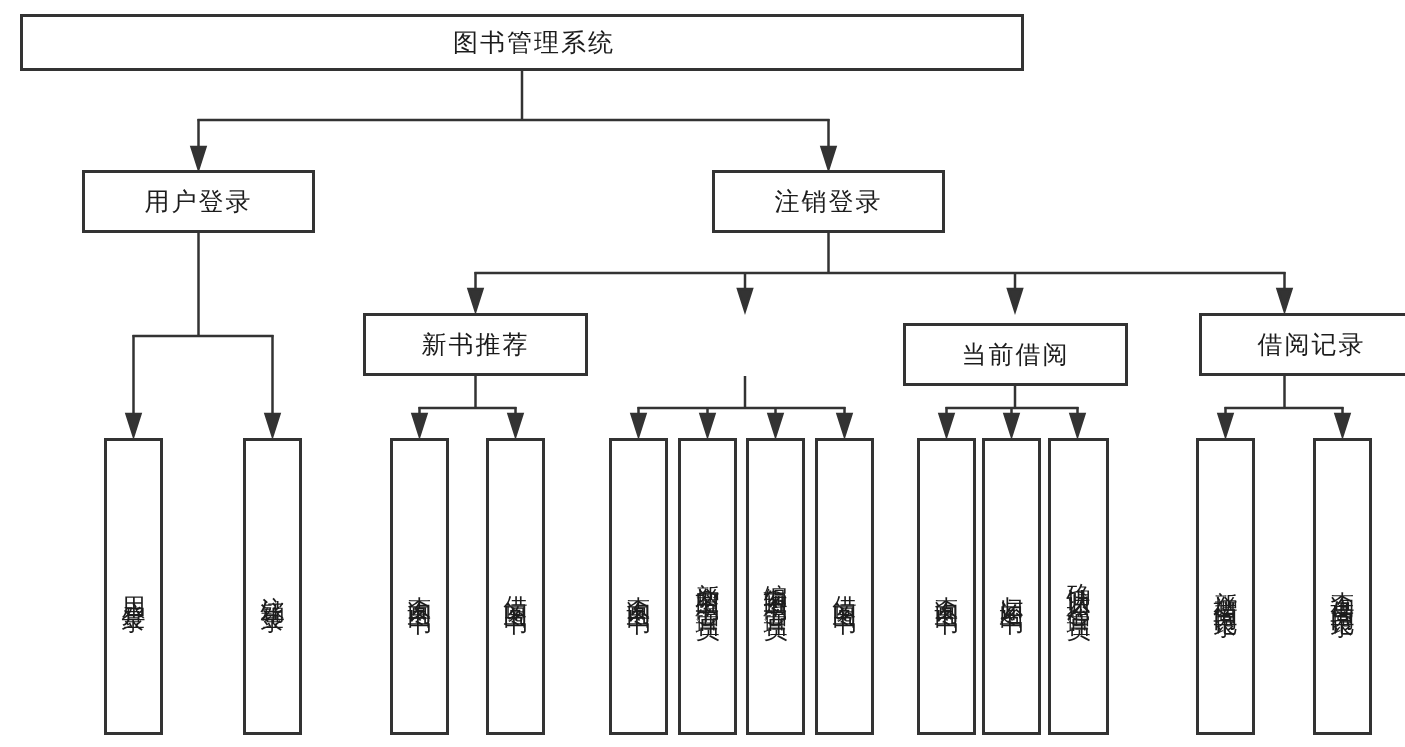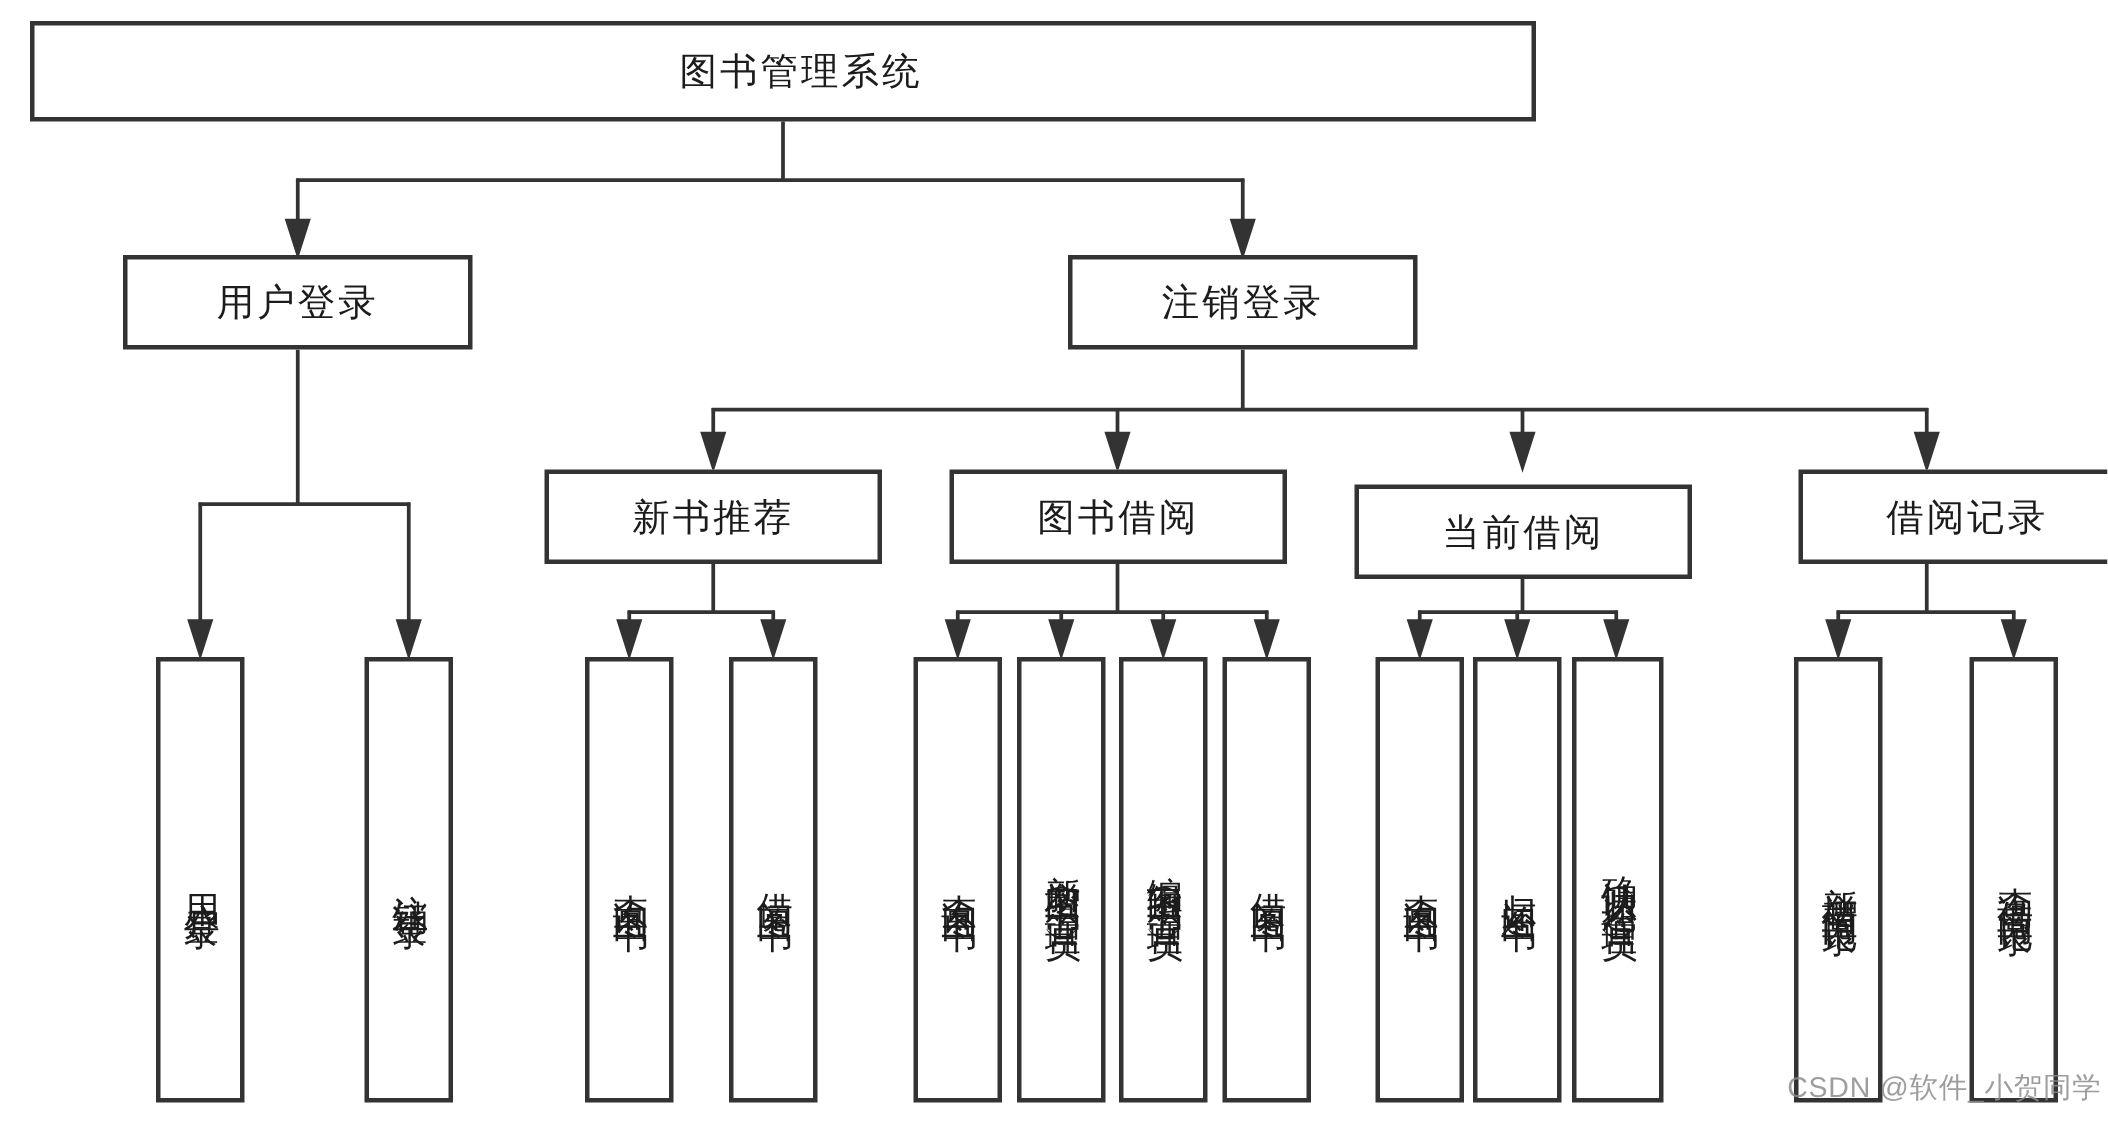--- a/index.html
+++ b/index.html
@@ -101,27 +101,26 @@
         <line x1="1284.5" y1="376" x2="1284.5" y2="408"></line>
         <line x1="1224.5" y1="408" x2="1343.5" y2="408"></line>
         <line x1="1225.5" y1="407" x2="1225.5" y2="415"></line>
         <polygon points="1218.5,414 1232.5,414 1225.5,436"></polygon>
         <line x1="1342.5" y1="407" x2="1342.5" y2="415"></line>
         <polygon points="1335.5,414 1349.5,414 1342.5,436"></polygon>
       </g>
     </g>
   </svg>
 
-  <div class="node" style="left:20px; top:14px; width:1004px; height:67px;padding-left:24px;">图书管理系统</div>
+  <div class="node" style="left:20px; top:14px; width:1004px; height:57px;padding-left:24px;">图书管理系统</div>
 
   <div class="node" style="left:82px; top:170px; width:233px; height:63px;">用户登录</div>
   <div class="node" style="left:712px; top:170px; width:233px; height:63px;">注销登录</div>
 
   <div class="node" style="left:363px; top:313px; width:225px; height:63px;">新书推荐</div>
-  <div class="node" style="left:633px; top:313px; width:225px; height:63px;">图书借阅</div>
   <div class="node" style="left:903px; top:323px; width:225px; height:63px;">当前借阅</div>
   <div class="node" style="left:1172px; top:313px; width:225px; height:63px;margin-left:27px;">借阅记录</div>
 
   <div class="node leaf" style="left:104px; top:438px; width:59px; height:297px;">用户登录</div>
   <div class="node leaf" style="left:243px; top:438px; width:59px; height:297px;">注销登录</div>
 
   <div class="node leaf" style="left:390px; top:438px; width:59px; height:297px;">查询图书</div>
   <div class="node leaf" style="left:486px; top:438px; width:59px; height:297px;">借阅图书</div>
 
   <div class="node leaf" style="left:609px; top:438px; width:59px; height:297px;">查询图书</div>
@@ -129,15 +128,14 @@
   <div class="node leaf" style="left:746px; top:438px; width:59px; height:297px;">编辑图书（管理员）</div>
   <div class="node leaf" style="left:815px; top:438px; width:59px; height:297px;">借阅图书</div>
 
   <div class="node leaf" style="left:917px; top:438px; width:59px; height:297px;">查询图书</div>
   <div class="node leaf" style="left:982px; top:438px; width:59px; height:297px;">归还图书</div>
   <div class="node leaf" style="left:1048px; top:438px; width:61px; height:297px;">确认归还（管理员）</div>
 
   <div class="node leaf" style="left:1196px; top:438px; width:59px; height:297px;">新增借阅记录</div>
   <div class="node leaf" style="left:1313px; top:438px; width:59px; height:297px;">查询借阅记录</div>
 
-  <div class="watermark">CSDN @软件_小贺同学</div>
 
 </div>
 
 </body></html>

